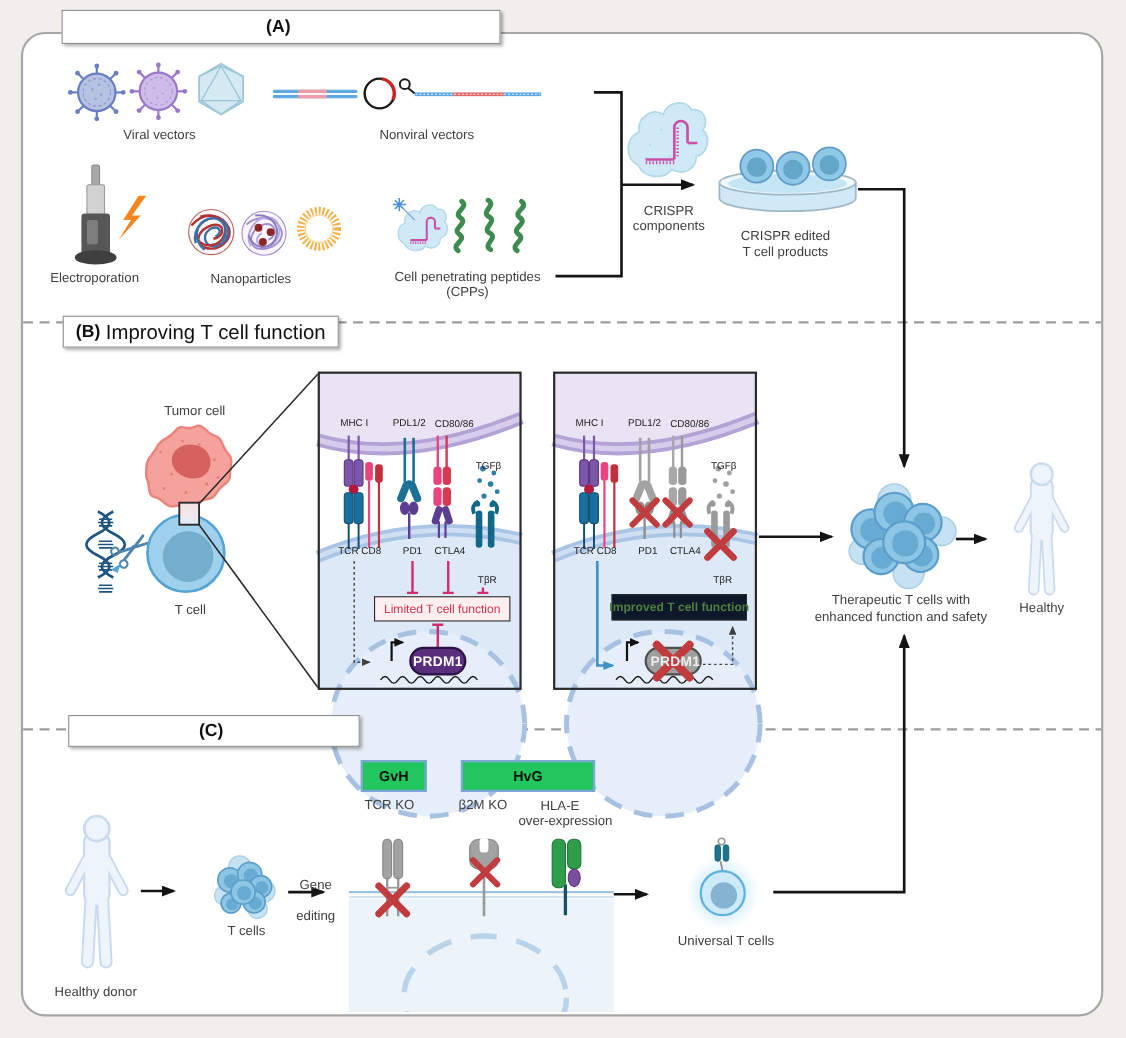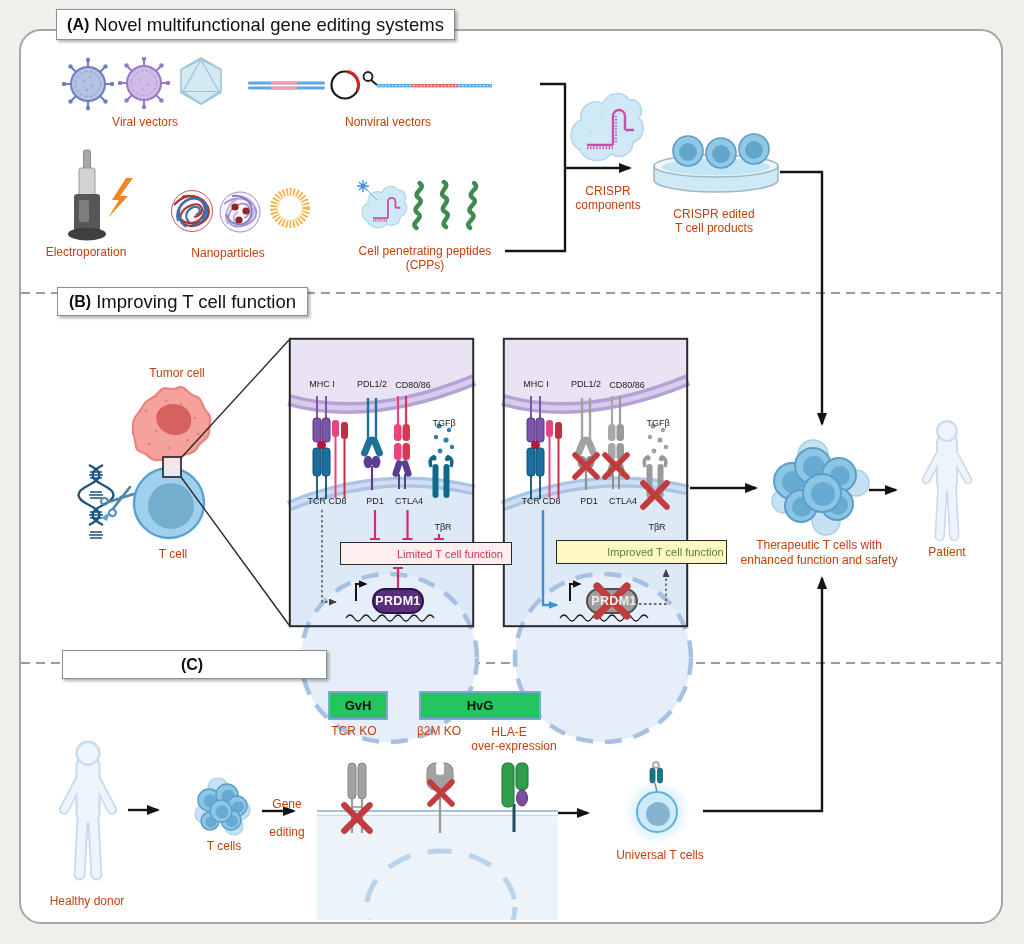--- a/index.html
+++ b/index.html
@@ -1,25 +1,25 @@
 <!DOCTYPE html>
 <html><head>
 <meta charset="utf-8">
 <style>
   html,body{margin:0;padding:0;}
   body{width:1024px;height:944px;background:#f1efeb;font-family:"Liberation Sans","DejaVu Sans",sans-serif;position:relative;overflow:hidden;}
   .frame{position:absolute;left:19px;top:29px;width:980px;height:891px;background:#ffffff;border:2.5px solid #a6a6a6;border-radius:22px;z-index:1;}
   #art{position:absolute;left:0;top:0;z-index:2;}
   .hdr{position:absolute;background:#fff;border:1.6px solid #8f8f8f;box-shadow:2px 2px 3px rgba(0,0,0,.32);display:flex;align-items:center;justify-content:center;color:#111;white-space:nowrap;z-index:3;font-size:18.5px;}
   .hdr .tag{font-weight:bold;font-size:16px;margin-right:5px;}
-  .lbl{position:absolute;transform:translate(-50%,-50%);font-size:12px;color:#c2410c;white-space:nowrap;text-align:center;line-height:1.1;z-index:4;}
+  .lbl{position:absolute;transform:translate(-50%,-50%);font-size:12px;color:#404040;white-space:nowrap;text-align:center;line-height:1.1;z-index:4;}
   .s9{font-size:9px;color:#222;}
-  .statusbox{position:absolute;border:1.8px solid #2a2a2a;display:flex;align-items:center;justify-content:center;font-size:11px;white-space:nowrap;z-index:3;padding-left:48px;}
+  .statusbox{position:absolute;border:1.8px solid #2a2a2a;display:flex;align-items:center;justify-content:center;font-size:11px;white-space:nowrap;z-index:3;}
   .limited{background:#fdeef0;color:#d0344c;}
-  .improved{background:#fef9c3;color:#4f7d3f;}
+  .improved{background:#0f172a;color:#4f7d3f;font-weight:bold;}
   .gbox{position:absolute;background:#22c55e;border:2px solid #7da7d9;display:flex;align-items:center;justify-content:center;font-weight:bold;font-size:13px;color:#111;z-index:3;}
   .gene{position:absolute;transform:translate(-50%,-50%);font-weight:bold;font-size:12.5px;color:#fff;z-index:4;letter-spacing:.3px;}
   .gene2{color:#ededed;}
 </style>
 </head>
 <body>
 
 <div class="frame"></div>
 
 <svg id="art" width="1024" height="944" viewBox="0 0 1024 944">
@@ -519,21 +519,20 @@
   <circle r="20" fill="#cdeaf8" stroke="#5fb0dc" stroke-width="2"></circle>
   <circle cx="1" cy="2" r="12" fill="#84b4cf"></circle>
   <rect x="-7" y="-44" width="5" height="15" rx="2.5" fill="#19768e" stroke="#115a6d" stroke-width=".8"></rect>
   <rect x="0.5" y="-44" width="5" height="15" rx="2.5" fill="#19768e" stroke="#115a6d" stroke-width=".8"></rect>
   <circle cx="-1" cy="-47" r="3" fill="none" stroke="#9a9a9a" stroke-width="1.5"></circle>
 </g>
 </svg>
 
 <div class="hdr" style="left:56px;top:9px;width:397px;height:29px;">
   <span class="tag">(A)</span>
-  <span>Novel multifunctional gene editing systems</span>
 </div>
 <div class="hdr" style="left:57px;top:287px;width:249px;height:27px;">
   <span class="tag">(B)</span>
   <span>Improving T cell function</span>
 </div>
 <div class="hdr" style="left:62px;top:650px;width:263px;height:27px;">
   <span class="tag">(C)</span>
 </div>
 
 <div class="lbl" style="left:145px;top:123px;">Viral vectors</div>
@@ -568,21 +567,21 @@
 <div class="lbl s9" style="left:623px;top:502px;">CTLA4</div>
 <div class="lbl s9" style="left:657px;top:528px;">TβR</div>
 
 <div class="statusbox limited" style="left:340px;top:542px;width:122px;height:21px;">Limited T cell function</div>
 <div class="statusbox improved" style="left:556px;top:540px;width:121px;height:22px;">Improved T cell function</div>
 <div class="gene" style="left:398px;top:601px;">PRDM1</div>
 <div class="gene gene2" style="left:614px;top:601px;">PRDM1</div>
 
 <div class="lbl" style="left:819px;top:546px;">Therapeutic T cells with</div>
 <div class="lbl" style="left:819px;top:561px;">enhanced function and safety</div>
-<div class="lbl" style="left:947px;top:553px;">Patient</div>
+<div class="lbl" style="left:947px;top:553px;">Healthy</div>
 
 <div class="gbox" style="left:328px;top:691px;width:56px;height:25px;">GvH</div>
 <div class="gbox" style="left:419px;top:691px;width:118px;height:25px;">HvG</div>
 <div class="lbl" style="left:354px;top:732px;">TCR KO</div>
 <div class="lbl" style="left:439px;top:732px;">β2M KO</div>
 <div class="lbl" style="left:509px;top:733px;">HLA-E</div>
 <div class="lbl" style="left:514px;top:747px;">over-expression</div>
 <div class="lbl" style="left:287px;top:781px;margin-top:24px;">Gene</div>
 <div class="lbl" style="left:287px;top:833px;text-align:center;">editing</div>
 <div class="lbl" style="left:224px;top:847px;">T cells</div>

